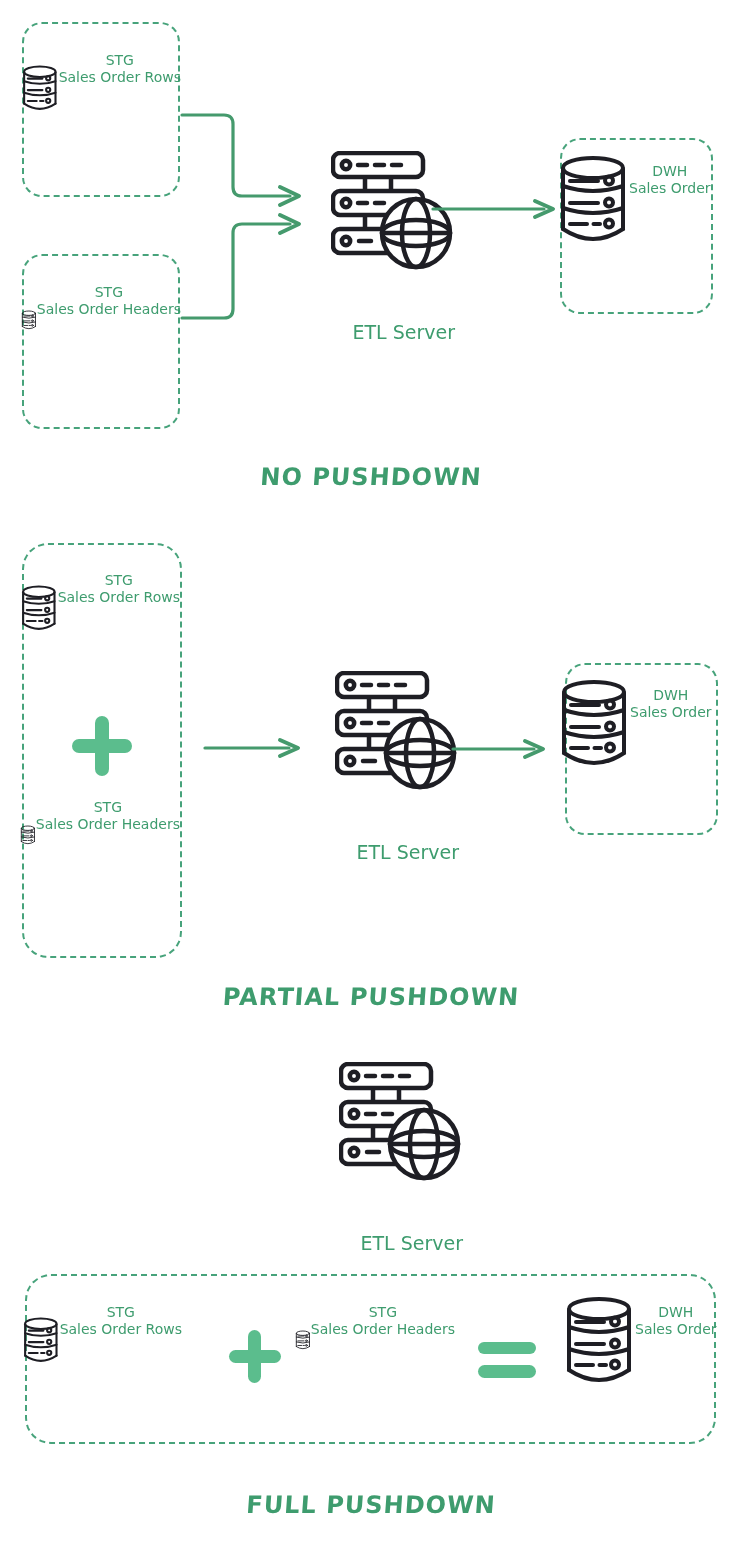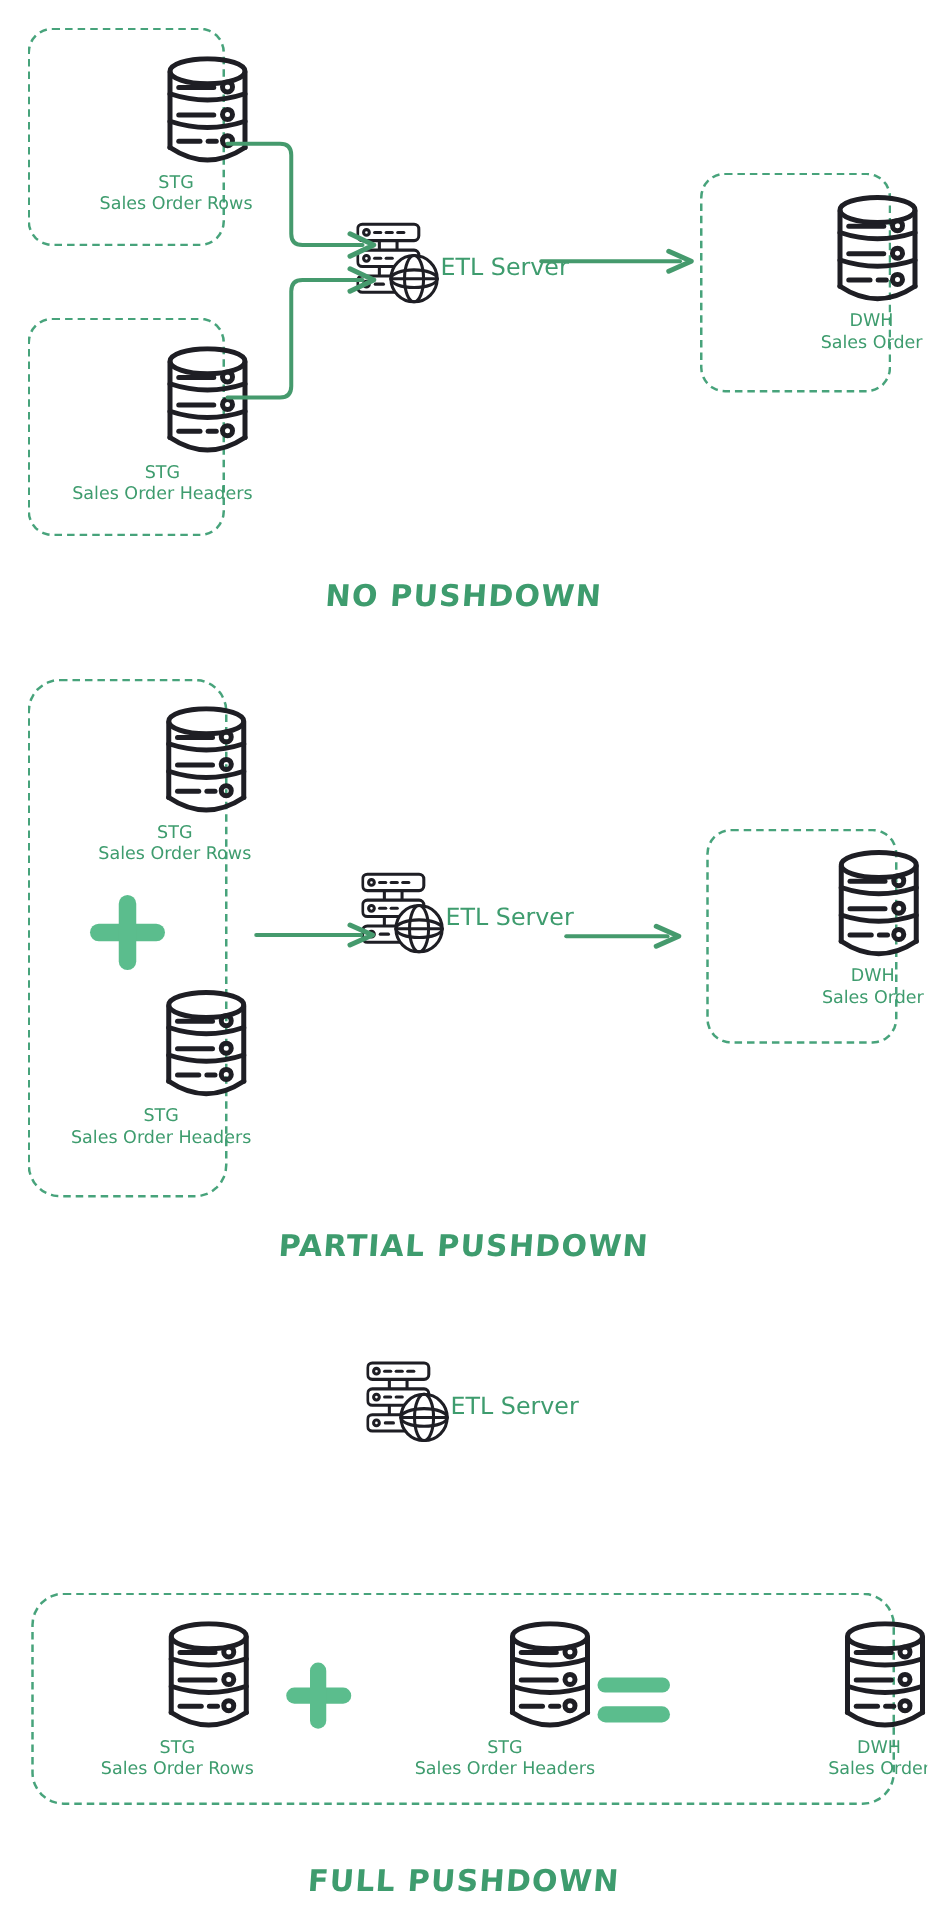--- a/index.html
+++ b/index.html
@@ -14,22 +14,22 @@
   .canvas{
     position:relative;width:742px;height:1542px;background:var(--background);
     font-family:"DejaVu Sans", sans-serif;overflow:hidden;
   }
   .defs{position:absolute;width:0;height:0;overflow:hidden;}
   .dash-box{
     position:absolute;border:2px dashed var(--green-border);
     border-radius:20px;box-sizing:border-box;background:transparent;
   }
   .dash-box.big{border-radius:26px;}
-  .db-node{position:absolute;width:160px;display:flex;flex-direction:column;align-items:flex-end;margin-left:21px;}
-  .srv-node{position:absolute;width:170px;display:flex;flex-direction:row;align-items:center;}
+  .db-node{position:absolute;width:160px;display:flex;flex-direction:row;align-items:flex-start;}
+  .srv-node{position:absolute;width:170px;display:flex;flex-direction:column;align-items:flex-end;gap:44px;}
   .db-icon{width:72px;height:86px;color:var(--icon-stroke);display:block;}
   .srv-icon{width:124px;height:120px;color:var(--icon-stroke);display:block;}
   .node-label{
     margin-top:7px;text-align:center;color:var(--green-text);
     font-size:14px;line-height:17px;white-space:nowrap;
   }
   .node-label span{display:block;}
   .srv-label{
     margin-top:6px;text-align:center;color:var(--green-text);
     font-size:19px;line-height:22px;white-space:nowrap;

